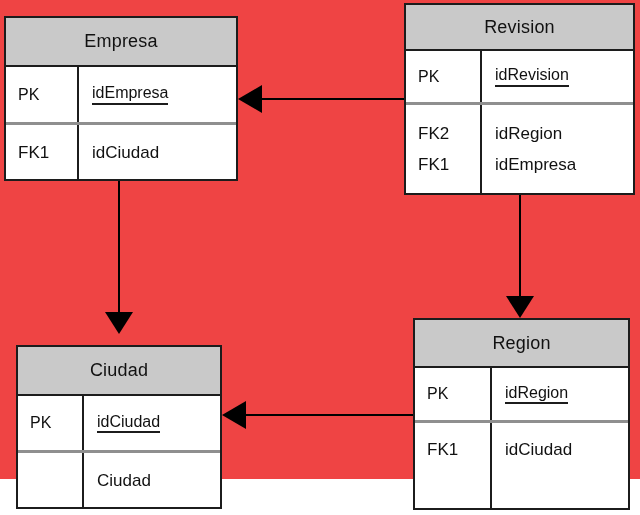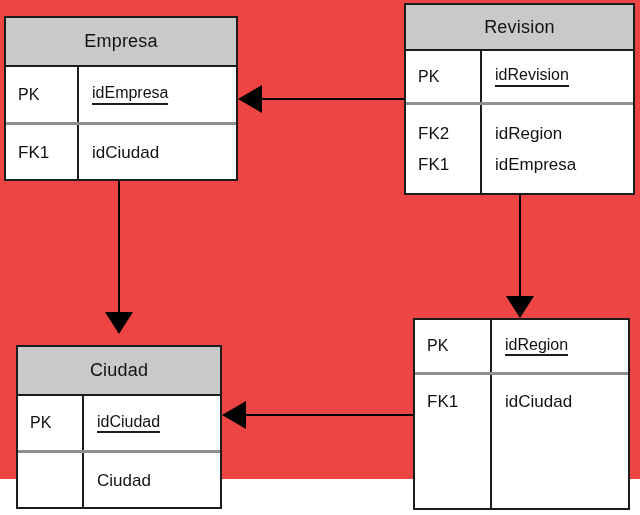--- a/index.html
+++ b/index.html
@@ -142,20 +142,21 @@
       <div class="kcol cell center-v">
         <div class="line"></div>
       </div>
       <div class="vcol cell center-v">
         <div class="line">Ciudad</div>
       </div>
     </div>
   </div>
 
   <div class="ertable" id="region">
+    <div class="thead">Region</div>
     <div class="pkrow">
       <div class="kcol">
           <span>PK</span>
         </div>
       <div class="vcol">
           <span class="pkfield">idRegion</span>
         </div>
     </div>
     <div class="attrsec">
       <div class="kcol cell">

